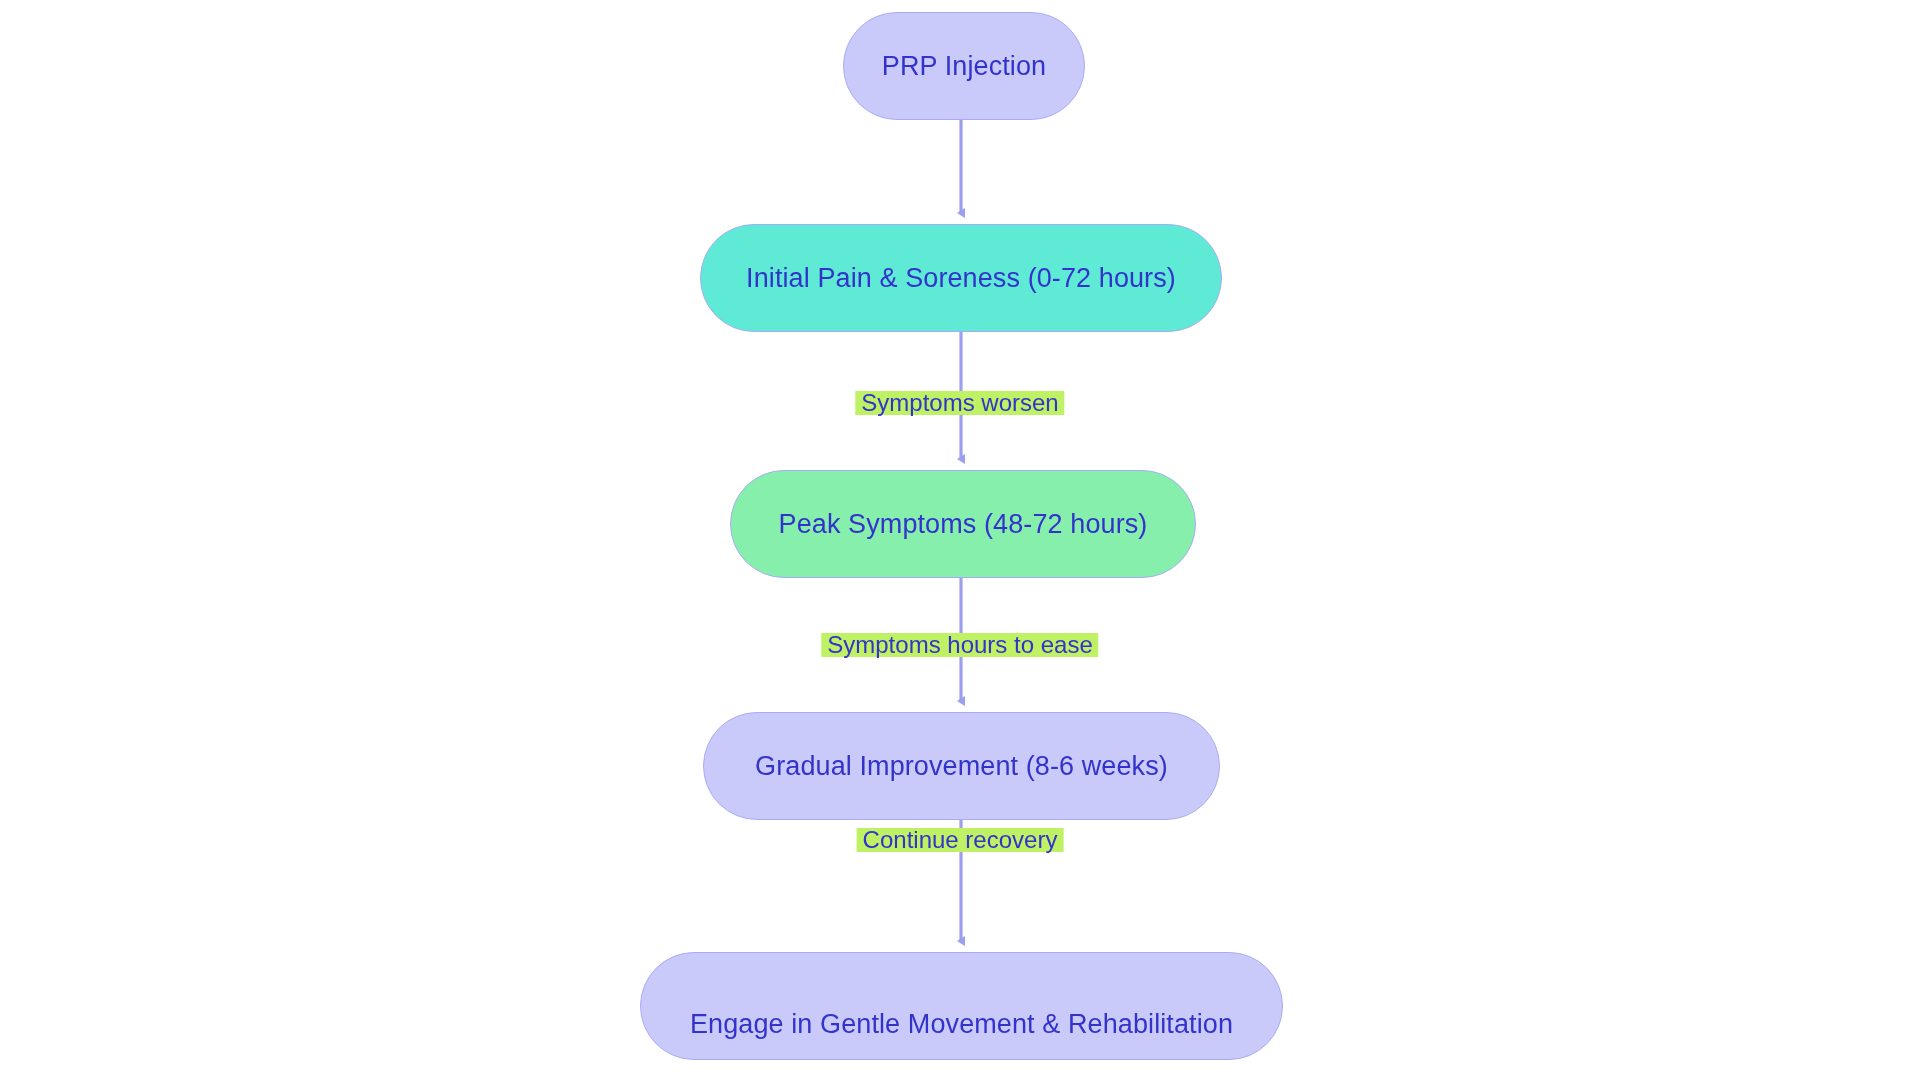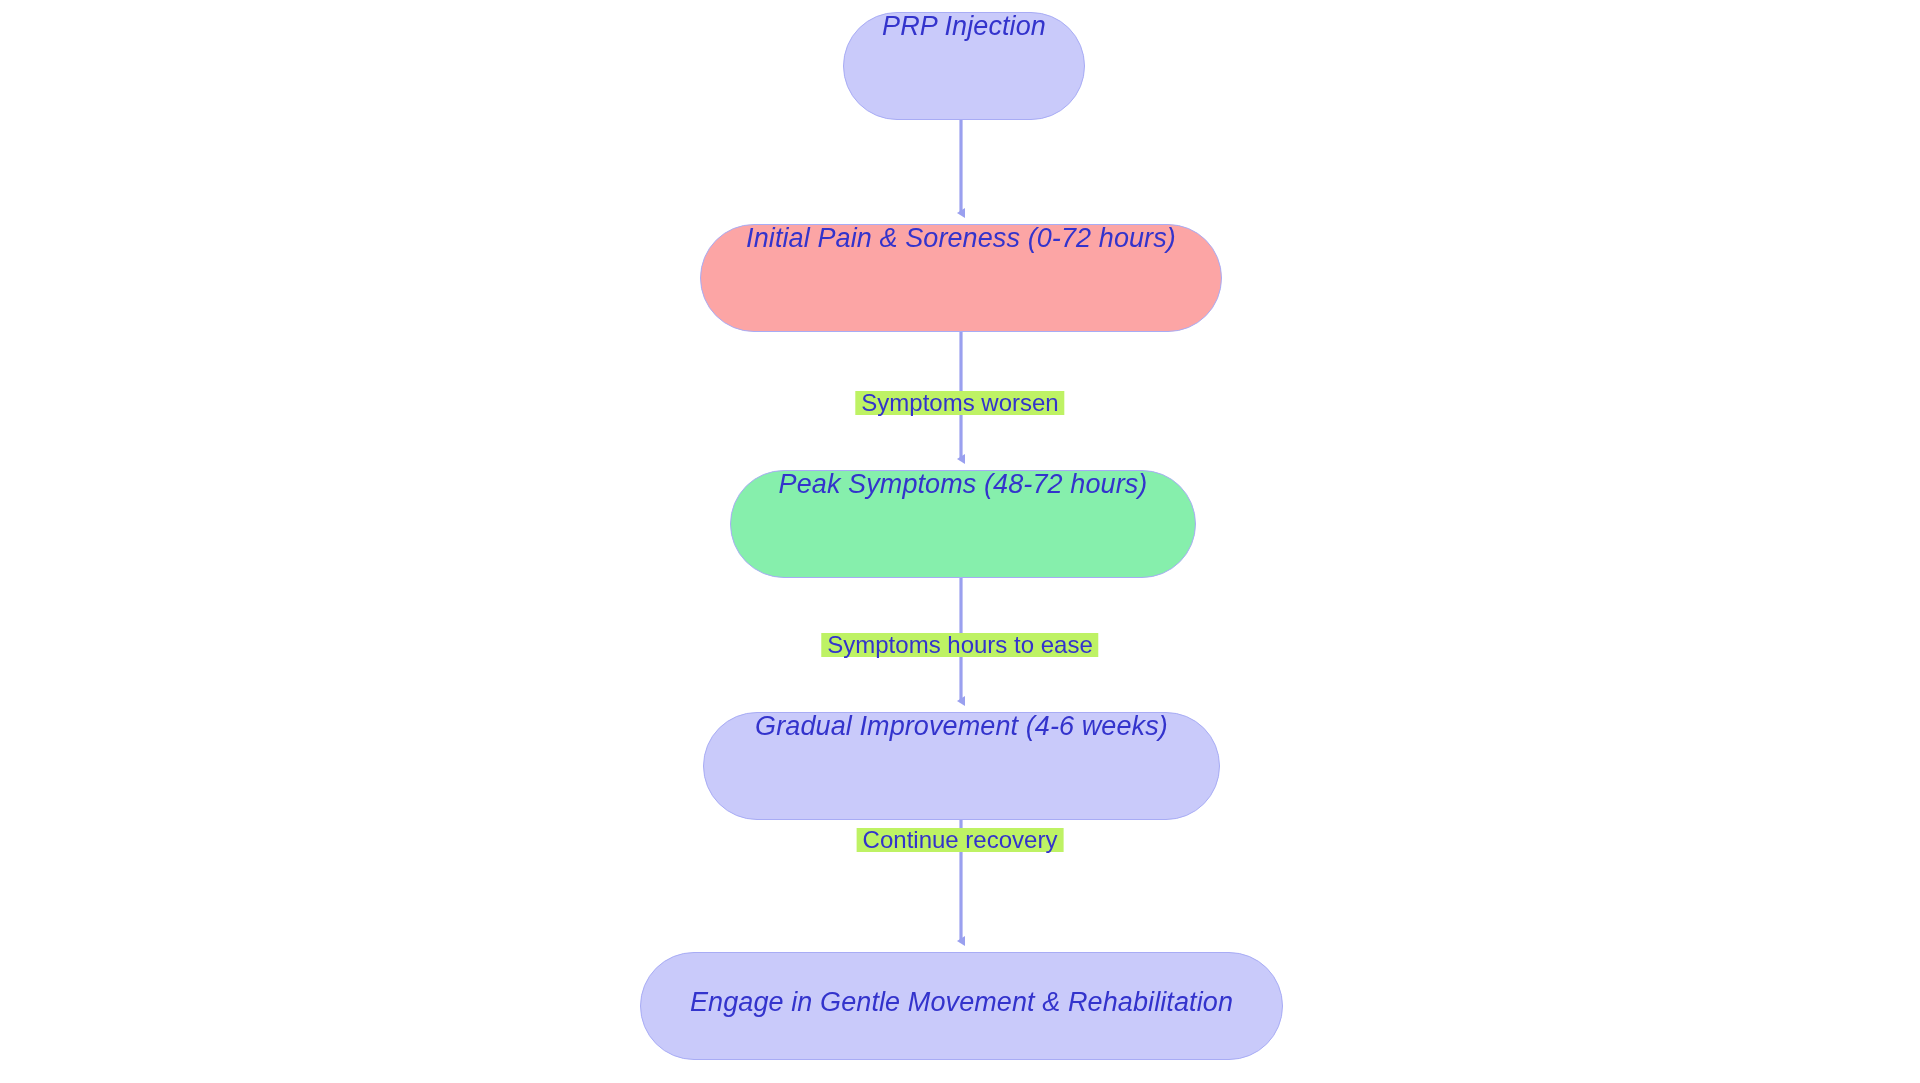--- a/index.html
+++ b/index.html
@@ -26,27 +26,26 @@
     left: 0;
     top: 0;
     width: 1920px;
     height: 1083px;
   }
 
   .node {
     position: absolute;
     box-sizing: border-box;
     display: flex;
-    align-items: flex-start;
+    align-items: center;
     justify-content: center;
     background: #c9cafa;
     border: 1.6px solid #a8acf5;
     border-radius: 999px;
     white-space: nowrap;
-    font-style: italic;
   }
 
   .node-label {
     font-size: 27px;
     font-weight: 400;
     color: #3333cc;
     letter-spacing: 0.1px;
     line-height: 1;
   }
 
@@ -78,28 +77,28 @@
         <line x1="961" y1="332" x2="961" y2="459" stroke="#9aa0ef" stroke-width="3.2" marker-end="url(#arrowhead)"></line>
         <line x1="961" y1="578" x2="961" y2="701" stroke="#9aa0ef" stroke-width="3.2" marker-end="url(#arrowhead)"></line>
         <line x1="961" y1="820" x2="961" y2="941" stroke="#9aa0ef" stroke-width="3.2" marker-end="url(#arrowhead)"></line>
       </g>
   </svg>
 
   <div id="node-layer">
       <div class="node" style="left: 843px; top: 12px; width: 242px; height: 108px; background: rgb(201, 202, 250); border-color: rgb(168, 172, 245);">
         <span class="node-label" style="color: rgb(51, 51, 204);">PRP Injection</span>
       </div>
-      <div class="node" style="left: 700px; top: 224px; width: 522px; height: 108px; background: #fca5a5; border-color: rgb(168, 172, 245);">
+      <div class="node" style="left: 700px; top: 224px; width: 522px; height: 108px; background: #5eead4; border-color: rgb(168, 172, 245);">
         <span class="node-label" style="color: rgb(51, 51, 204);">Initial Pain &amp; Soreness (0-72 hours)</span>
       </div>
       <div class="node" style="left: 730px; top: 470px; width: 466px; height: 108px; background: #86efac; border-color: rgb(168, 172, 245);">
         <span class="node-label" style="color: rgb(51, 51, 204);">Peak Symptoms (48-72 hours)</span>
       </div>
       <div class="node" style="left: 703px; top: 712px; width: 517px; height: 108px; background: rgb(201, 202, 250); border-color: rgb(168, 172, 245);">
-        <span class="node-label" style="color: rgb(51, 51, 204);">Gradual Improvement (4-6 weeks)</span>
+        <span class="node-label" style="color: rgb(51, 51, 204);">Gradual Improvement (8-6 weeks)</span>
       </div>
       <div class="node" style="left: 640px; top: 952px; width: 643px; height: 108px; background: rgb(201, 202, 250); border-color: rgb(168, 172, 245);">
         <span class="node-label" style="color: rgb(51, 51, 204); margin-top: 36px;">Engage in Gentle Movement &amp; Rehabilitation</span>
       </div>
     </div>
   <div id="edge-label-layer">
       <div class="edge-label" style="left: 960px; top: 403px;">Symptoms worsen</div>
       <div class="edge-label" style="left: 960px; top: 645px;">Symptoms hours to ease</div>
       <div class="edge-label" style="left: 960px; top: 840px;">Continue recovery</div>
     </div>

